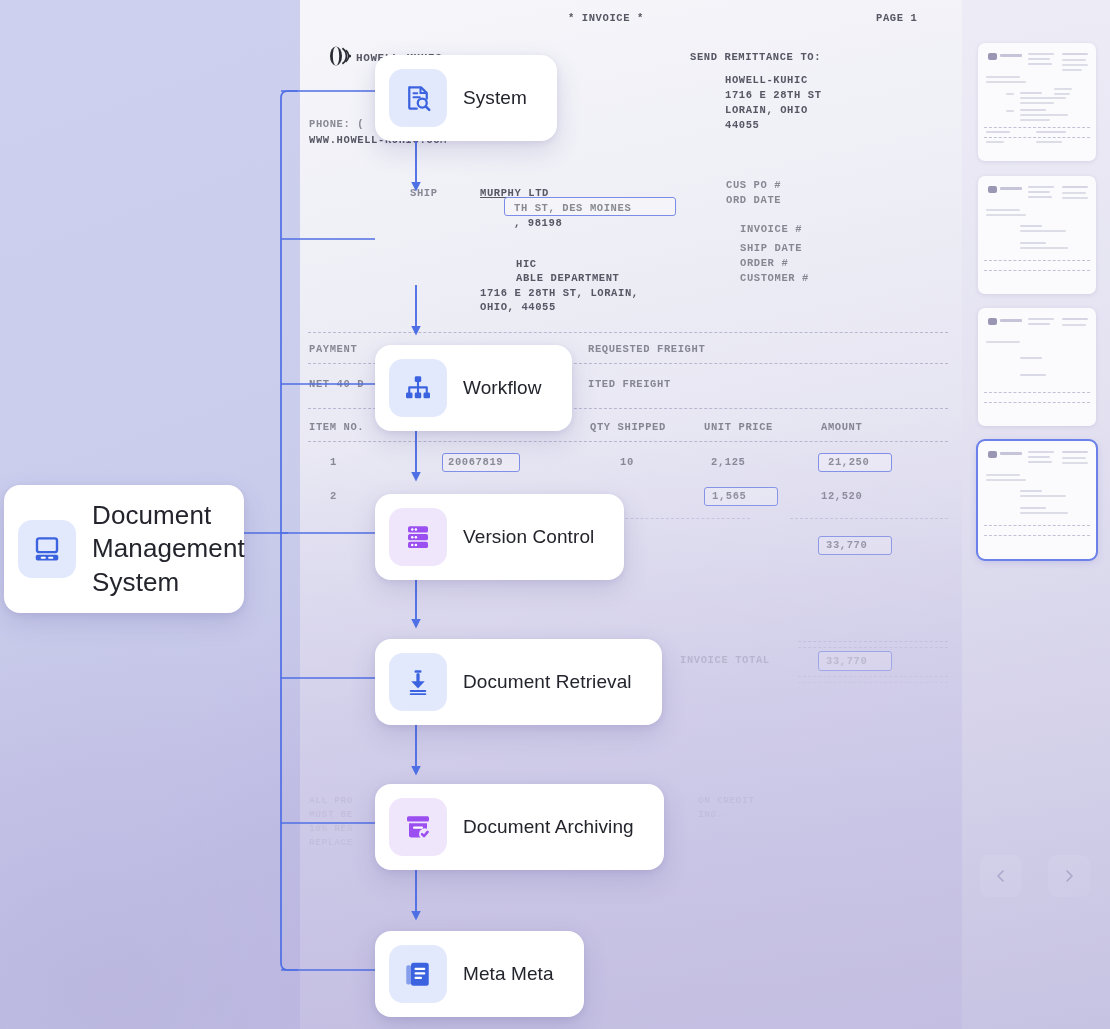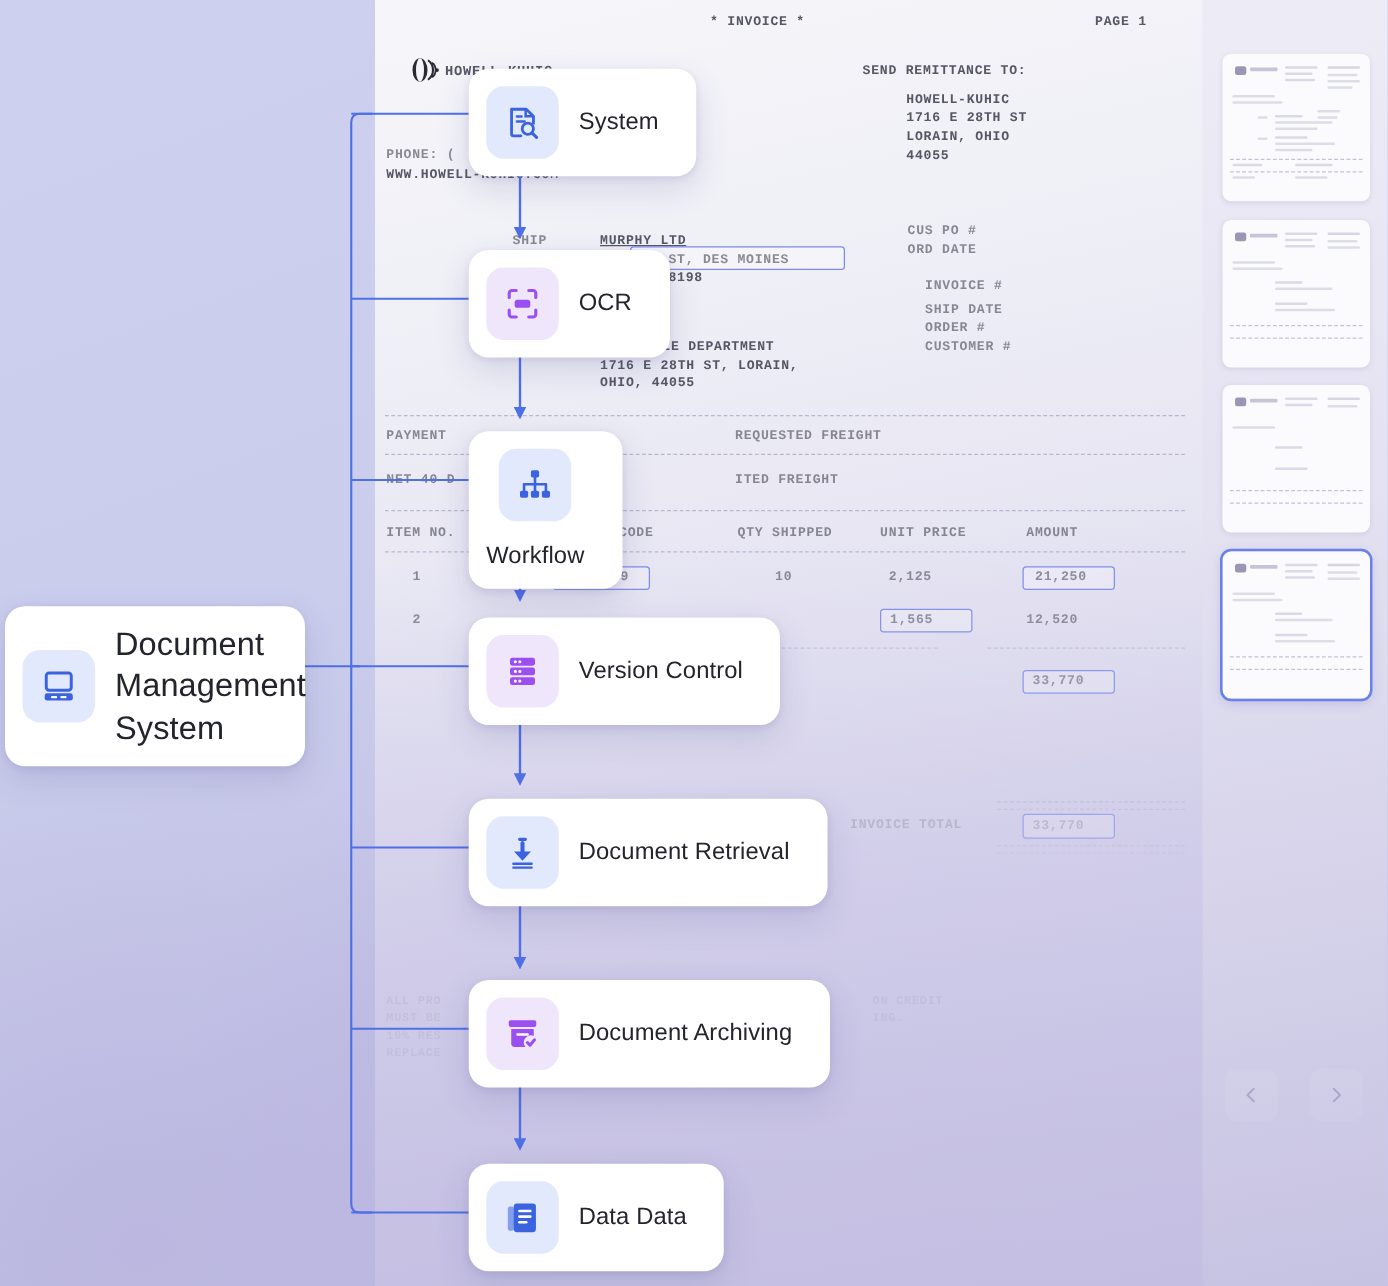--- a/index.html
+++ b/index.html
@@ -315,36 +315,22 @@
         <path d="M14 3.6V8h4.6" stroke="#3b63e0" stroke-width="1.6"></path>
         <rect x="7.6" y="7.4" width="4.6" height="1.5" rx=".7" fill="#3b63e0"></rect>
         <rect x="7.6" y="10.6" width="6.6" height="1.5" rx=".7" fill="#3b63e0"></rect>
         <circle cx="15.4" cy="16" r="3.6" stroke="#3b63e0" stroke-width="1.8"></circle>
         <path d="M18.2 18.8 L21 21.5" stroke="#3b63e0" stroke-width="2" stroke-linecap="round"></path>
       </svg>
     </div>
     <div class="lbl">System</div>
   </div>
 
-  <div class="node" style="left:375px;top:200px;">
-    <div class="ico purple">
-      <svg width="30" height="30" viewBox="0 0 24 24" fill="none">
-        <g stroke="#9b4ff0" stroke-width="2" stroke-linecap="round" stroke-linejoin="round">
-          <path d="M3.5 8V5.2c0-.9.8-1.7 1.7-1.7H8"></path>
-          <path d="M16 3.5h2.8c.9 0 1.7.8 1.7 1.7V8"></path>
-          <path d="M20.5 16v2.8c0 .9-.8 1.7-1.7 1.7H16"></path>
-          <path d="M8 20.5H5.2c-.9 0-1.7-.8-1.7-1.7V16"></path>
-        </g>
-        <rect x="7" y="9.4" width="10" height="5.2" rx="1.7" fill="#9b4ff0"></rect>
-      </svg>
-    </div>
-    <div class="lbl">OCR</div>
-  </div>
-
-  <div class="node" style="left:375px;top:345px;flex-direction:column;">
+
+  <div class="node" style="left:375px;top:345px;">
     <div class="ico blue">
       <svg width="30" height="30" viewBox="0 0 24 24" fill="none">
         <rect x="9.4" y="2.6" width="5.2" height="4.6" rx="1.1" fill="#3b63e0"></rect>
         <rect x="2.4" y="15.6" width="5.2" height="4.6" rx="1.1" fill="#3b63e0"></rect>
         <rect x="9.4" y="15.6" width="5.2" height="4.6" rx="1.1" fill="#3b63e0"></rect>
         <rect x="16.4" y="15.6" width="5.2" height="4.6" rx="1.1" fill="#3b63e0"></rect>
         <path d="M12 7.2v4.3M5 15.6v-4.1h14v4.1M12 11.5v4.1" stroke="#3b63e0" stroke-width="1.7" stroke-linecap="round" stroke-linejoin="round"></path>
       </svg>
     </div>
     <div class="lbl">Workflow</div>
@@ -396,15 +382,15 @@
   <div class="node" style="left:375px;top:931px;">
     <div class="ico blue">
       <svg width="30" height="30" viewBox="0 0 24 24" fill="none">
         <rect x="2.6" y="5" width="4" height="15.4" rx="1.4" fill="#3b63e0" opacity=".55"></rect>
         <rect x="6.4" y="3" width="14.2" height="18.4" rx="2" fill="#3b63e0"></rect>
         <rect x="9.2" y="7" width="8.6" height="1.7" rx=".8" fill="#ffffff"></rect>
         <rect x="9.2" y="10.6" width="8.6" height="1.7" rx=".8" fill="#ffffff"></rect>
         <rect x="9.2" y="14.2" width="6" height="1.7" rx=".8" fill="#ffffff"></rect>
       </svg>
     </div>
-    <div class="lbl">Data Data</div>
+    <div class="lbl">Meta Meta</div>
   </div>
 </div>
 
 </body></html>

